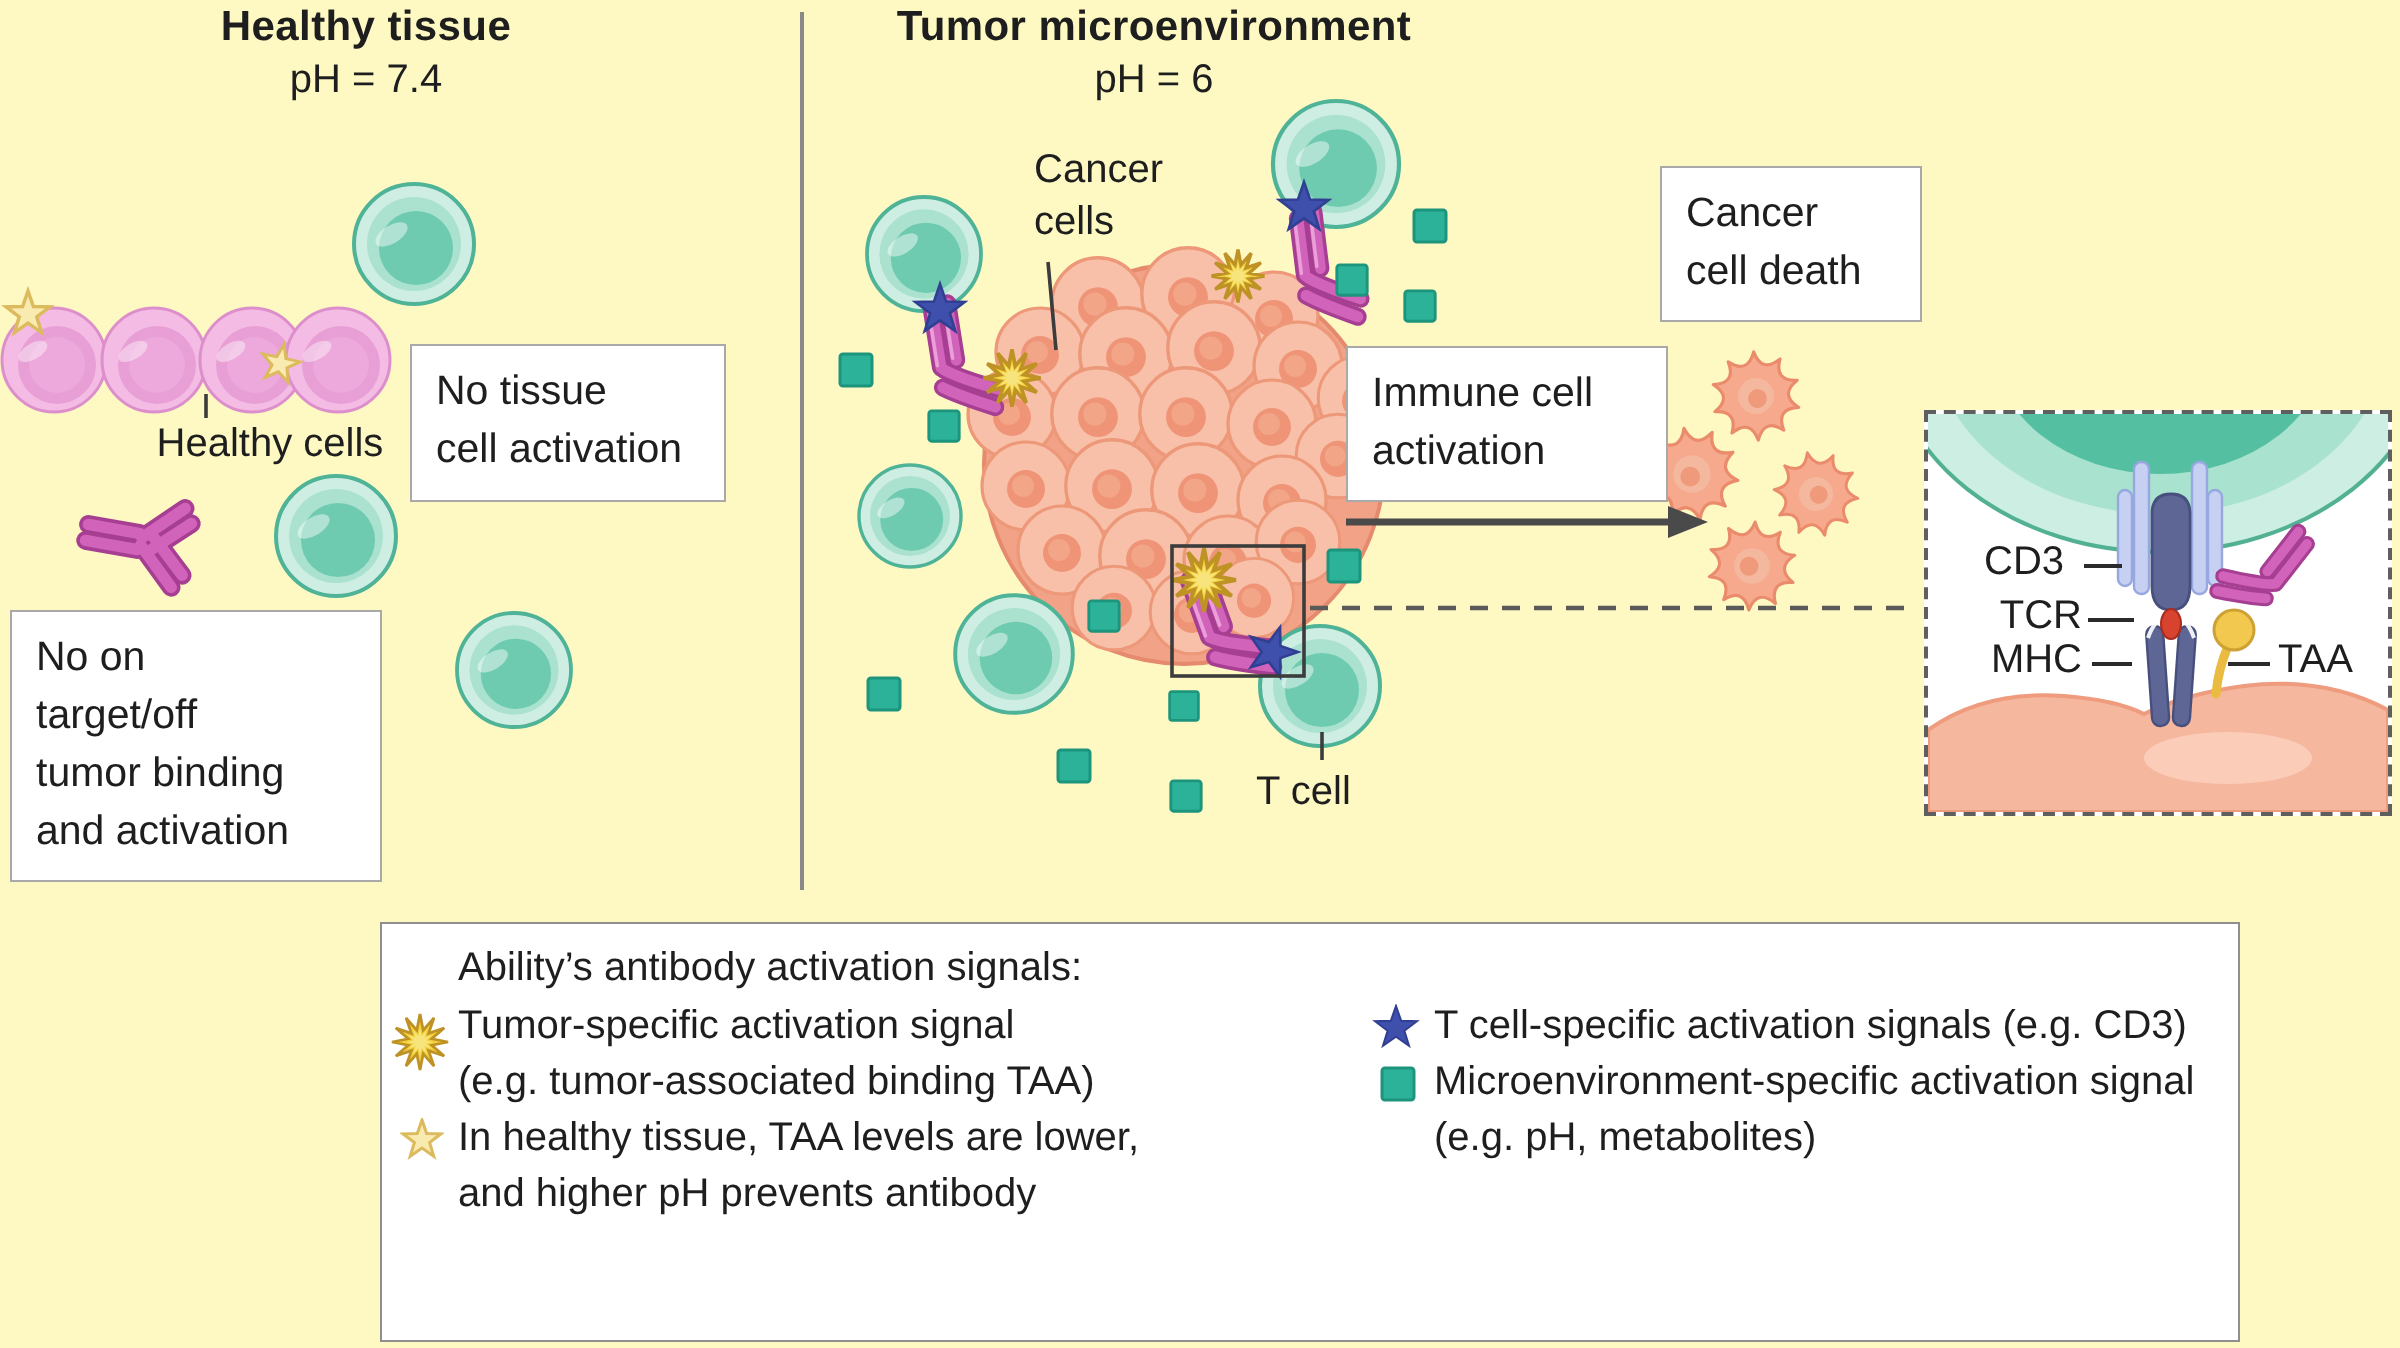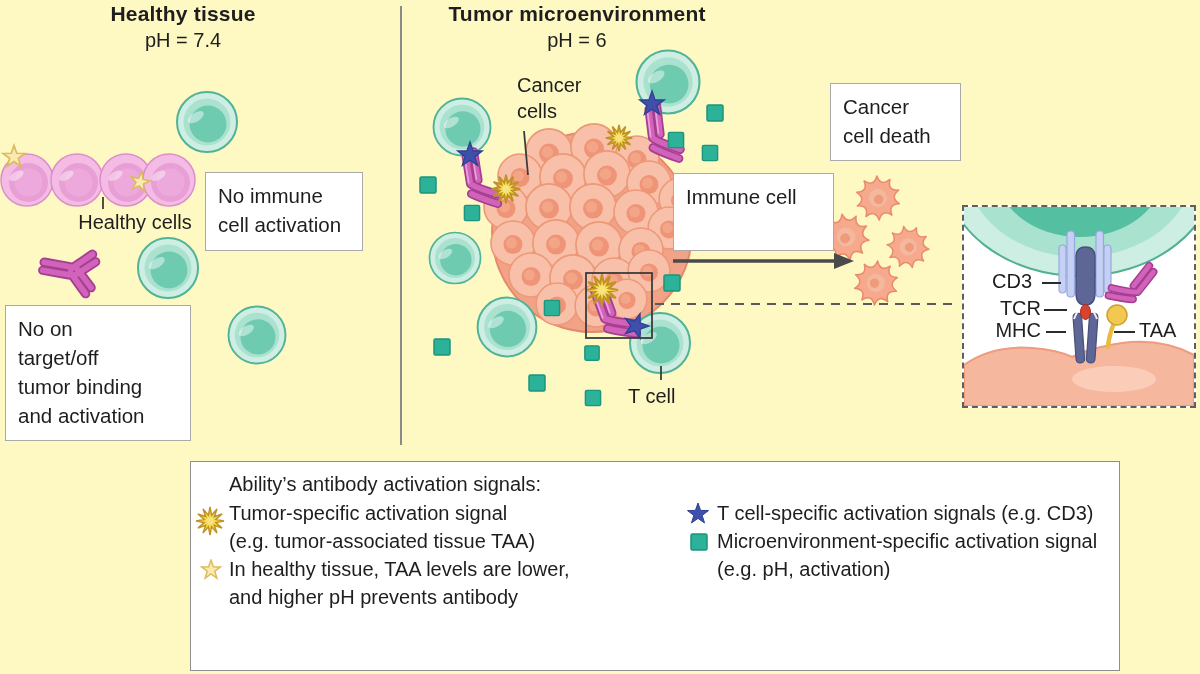--- a/index.html
+++ b/index.html
@@ -192,21 +192,21 @@
     <line x1="524" y1="131" x2="528" y2="175" stroke="#3c3c3c" stroke-width="1.8"></line>
     <line x1="103" y1="197" x2="103" y2="209" stroke="#3c3c3c" stroke-width="1.8"></line>
     <line x1="661" y1="366" x2="661" y2="380" stroke="#3c3c3c" stroke-width="1.8"></line>
   </svg>
 
   <div class="abs panel-title" style="left:33px;top:2px;width:300px">Healthy tissue</div>
   <div class="abs ph" style="left:33px;top:29px;width:300px">pH = 7.4</div>
   <div class="abs lbl" style="left:50px;top:209px;width:170px;text-align:center">Healthy cells</div>
 
   <div class="abs box" style="left:205px;top:172px;width:158px;height:79px">
-    <div>No immune</div>
+    <div>No tissue</div>
     <div>cell activation</div>
   </div>
 
   <div class="abs box" style="left:5px;top:305px;width:186px;height:136px">
     <div>No on</div>
     <div>target/off</div>
     <div>tumor binding</div>
     <div>and activation</div>
   </div>
 
@@ -215,20 +215,21 @@
 
   <div class="abs lbl" style="left:517px;top:72px">
     <div>Cancer</div>
     <div>cells</div>
   </div>
 
   <div class="abs lbl" style="left:628px;top:383px;width:90px;text-align:left">T cell</div>
 
   <div class="abs box" style="left:673px;top:173px;width:161px;height:78px">
     <div>Immune cell</div>
+    <div>activation</div>
   </div>
 
   <div class="abs box" style="left:830px;top:83px;width:131px;height:78px">
     <div>Cancer</div>
     <div>cell death</div>
   </div>
 
   <div class="abs inset" style="left:962px;top:205px;width:234px;height:203px;overflow:hidden">
     <svg class="abs" style="left:0;top:0" width="230" height="199" viewBox="0 0 230 199">
 
@@ -298,33 +299,33 @@
   </div>
 
   <div class="abs legend" style="left:190px;top:461px;width:928px;height:208px">
     <div class="abs legend-title" style="left:38px;top:11px">Ability’s antibody activation signals:</div>
 
     <svg class="abs" style="left:3px;top:43px" width="32" height="32" viewBox="-16 -16 32 32">
       <polygon points="14,0 5.9,1.6 12.1,7 4.3,4.3 7,12.1 1.6,5.9 0,14 -1.6,5.9 -7,12.1 -4.3,4.3 -12.1,7 -5.9,1.6 -14,0 -5.9,-1.6 -12.1,-7 -4.3,-4.3 -7,-12.1 -1.6,-5.9 0,-14 1.6,-5.9 7,-12.1 4.3,-4.3 12.1,-7 5.9,-1.6" fill="#f1d13c" stroke="#bf9226" stroke-width="1.4"></polygon>
       <polygon transform="scale(0.5)" points="14,0 5.9,1.6 12.1,7 4.3,4.3 7,12.1 1.6,5.9 0,14 -1.6,5.9 -7,12.1 -4.3,4.3 -12.1,7 -5.9,1.6 -14,0 -5.9,-1.6 -12.1,-7 -4.3,-4.3 -7,-12.1 -1.6,-5.9 0,-14 1.6,-5.9 7,-12.1 4.3,-4.3 12.1,-7 5.9,-1.6" fill="#f8e47c"></polygon>
     </svg>
     <div class="abs legend-line" style="left:38px;top:40px">Tumor-specific activation signal</div>
-    <div class="abs legend-line" style="left:38px;top:68px">(e.g. tumor-associated tissue TAA)</div>
+    <div class="abs legend-line" style="left:38px;top:68px">(e.g. tumor-associated binding TAA)</div>
 
     <svg class="abs" style="left:9px;top:97px" width="22" height="22" viewBox="-11 -11 22 22">
       <polygon points="0,-10 2.35,-3.24 9.51,-3.09 3.8,1.24 5.88,8.09 0,4 -5.88,8.09 -3.8,1.24 -9.51,-3.09 -2.35,-3.24" fill="#f9eab0" stroke="#dcba5e" stroke-width="1.5"></polygon>
     </svg>
     <div class="abs legend-line" style="left:38px;top:96px">In healthy tissue, TAA levels are lower,</div>
     <div class="abs legend-line" style="left:38px;top:124px">and higher pH prevents antibody</div>
 
     <svg class="abs" style="left:495px;top:40px" width="24" height="24" viewBox="-12 -12 24 24">
       <polygon points="0,-11 2.6,-3.6 10.5,-3.4 4.2,1.4 6.5,8.9 0,4.4 -6.5,8.9 -4.2,1.4 -10.5,-3.4 -2.6,-3.6" fill="#3e50ac" stroke="#303f92" stroke-width="1"></polygon>
     </svg>
     <div class="abs legend-line" style="left:526px;top:40px">T cell-specific activation signals (e.g. CD3)</div>
 
     <svg class="abs" style="left:499px;top:71px" width="18" height="18" viewBox="0 0 18 18">
       <rect x="1" y="1" width="16" height="16" rx="1.5" fill="#2db29a" stroke="#1d947c" stroke-width="1.5"></rect>
     </svg>
     <div class="abs legend-line" style="left:526px;top:68px">Microenvironment-specific activation signal</div>
-    <div class="abs legend-line" style="left:526px;top:96px">(e.g. pH, activation)</div>
+    <div class="abs legend-line" style="left:526px;top:96px">(e.g. pH, metabolites)</div>
   </div>
 
 </div>
 
 </body></html>

